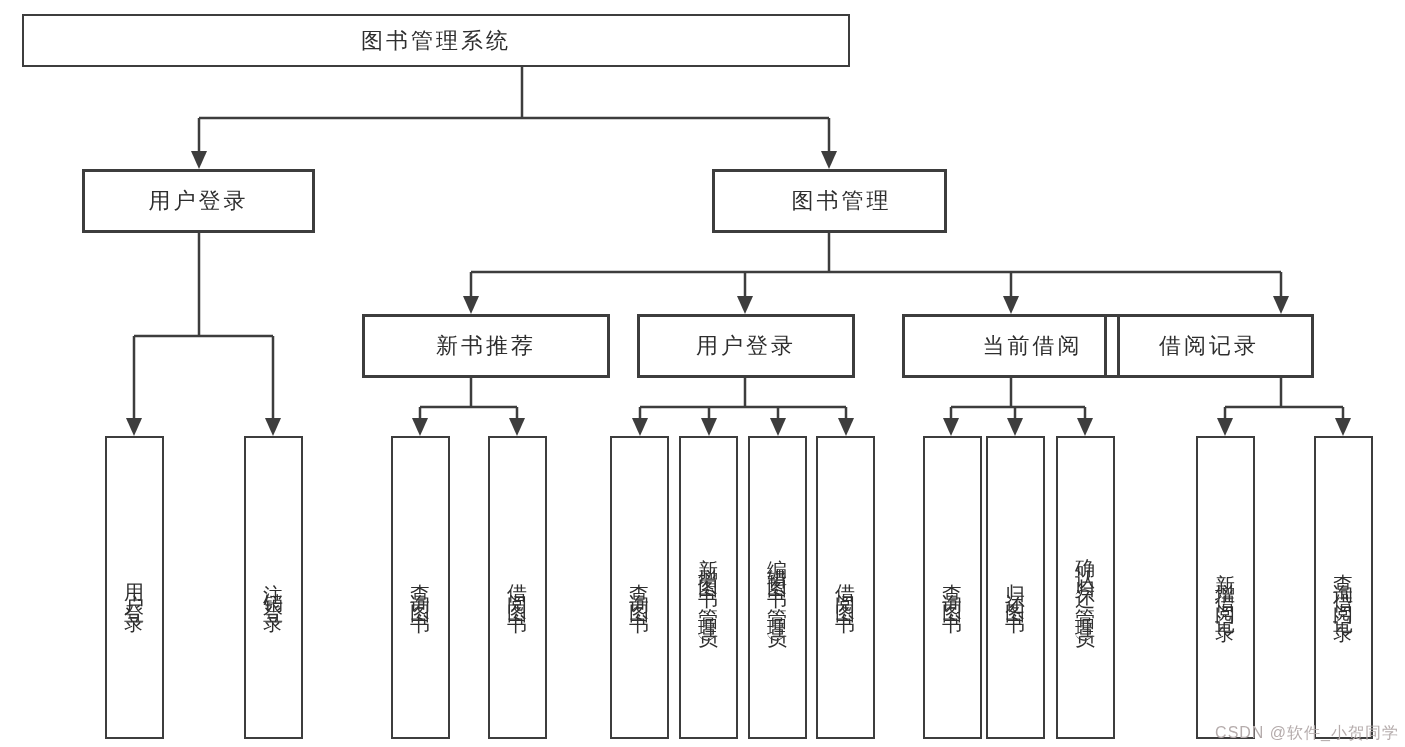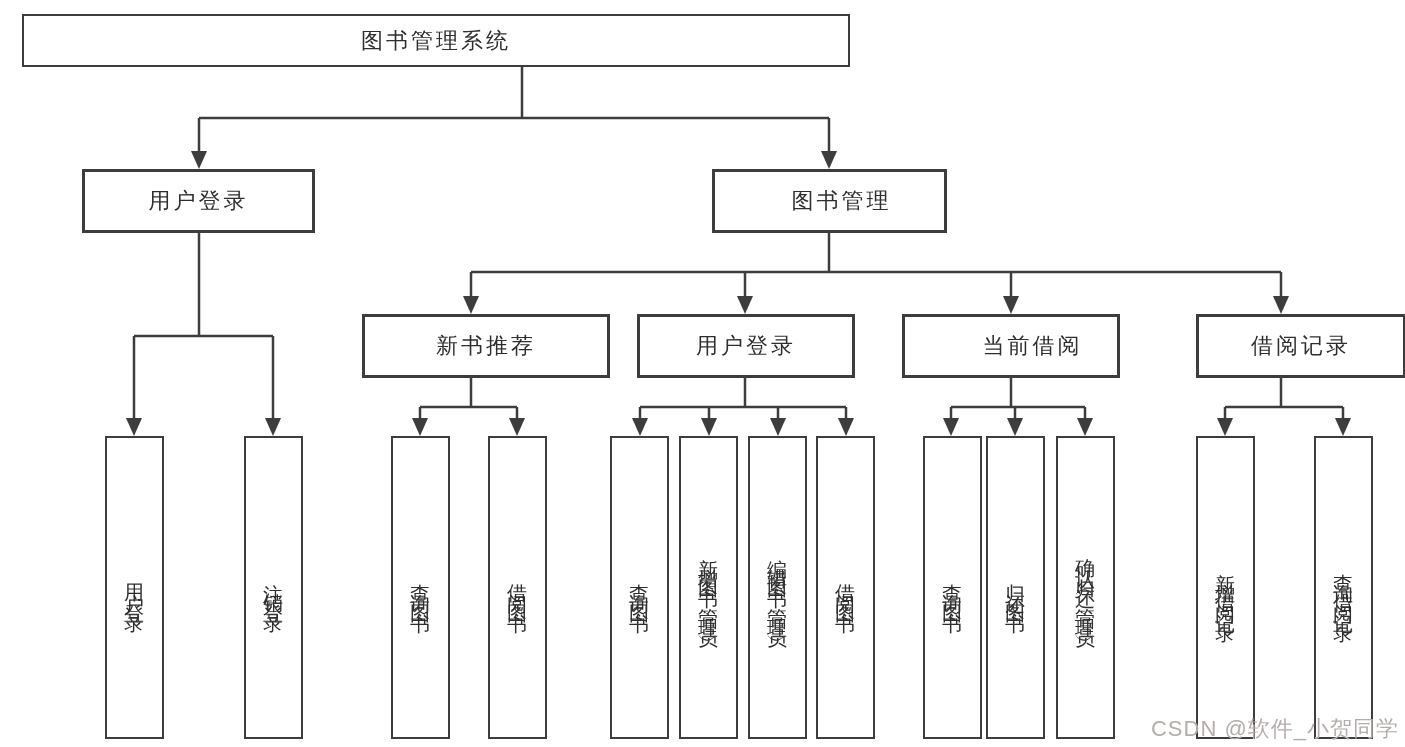--- a/index.html
+++ b/index.html
@@ -23,30 +23,30 @@
     color:var(--text);z-index:1;
   }
   .hlabel{font-size:22px;letter-spacing:3px;white-space:nowrap;}
   .root{left:22px;top:14px;width:828px;height:53px;border-width:2.5px;font-family:Liberation Serif, serif;}
   .lv1a{left:82px;top:169px;width:233px;height:64px;}
   .lv1b{left:712px;top:169px;width:235px;height:64px;padding-left:24px;}
   .lv2{top:314px;height:64px;}
   .lv2a{left:362px;width:248px;}
   .lv2b{left:637px;width:218px;}
   .lv2c{left:902px;width:218px;padding-left:43px;}
-  .lv2d{left:1196px;width:210px;}
+  .lv2d{left:1104px;width:210px;}
   .leaf{top:436px;width:59px;height:303px;border-width:2.5px;}
   .vtext{
     writing-mode:vertical-rl;text-orientation:mixed;
     font-size:20px;letter-spacing:10px;line-height:1;
     white-space:nowrap;
   }
   .watermark{
     position:absolute;right:6px;bottom:3px;z-index:2;
-    font-size:22px;letter-spacing:1px;color:var(--wm);white-space:nowrap;
+    font-size:16px;letter-spacing:1px;color:var(--wm);white-space:nowrap;
   }
 </style>
 </head>
 <body>
 
 <div class="stage">
 
   <svg class="wires" viewBox="0 0 1405 747" aria-hidden="true">
 
     <path class="l" d="M522 67 V118 M199 118 H829 M199 118 V154 M829 118 V154"></path>

